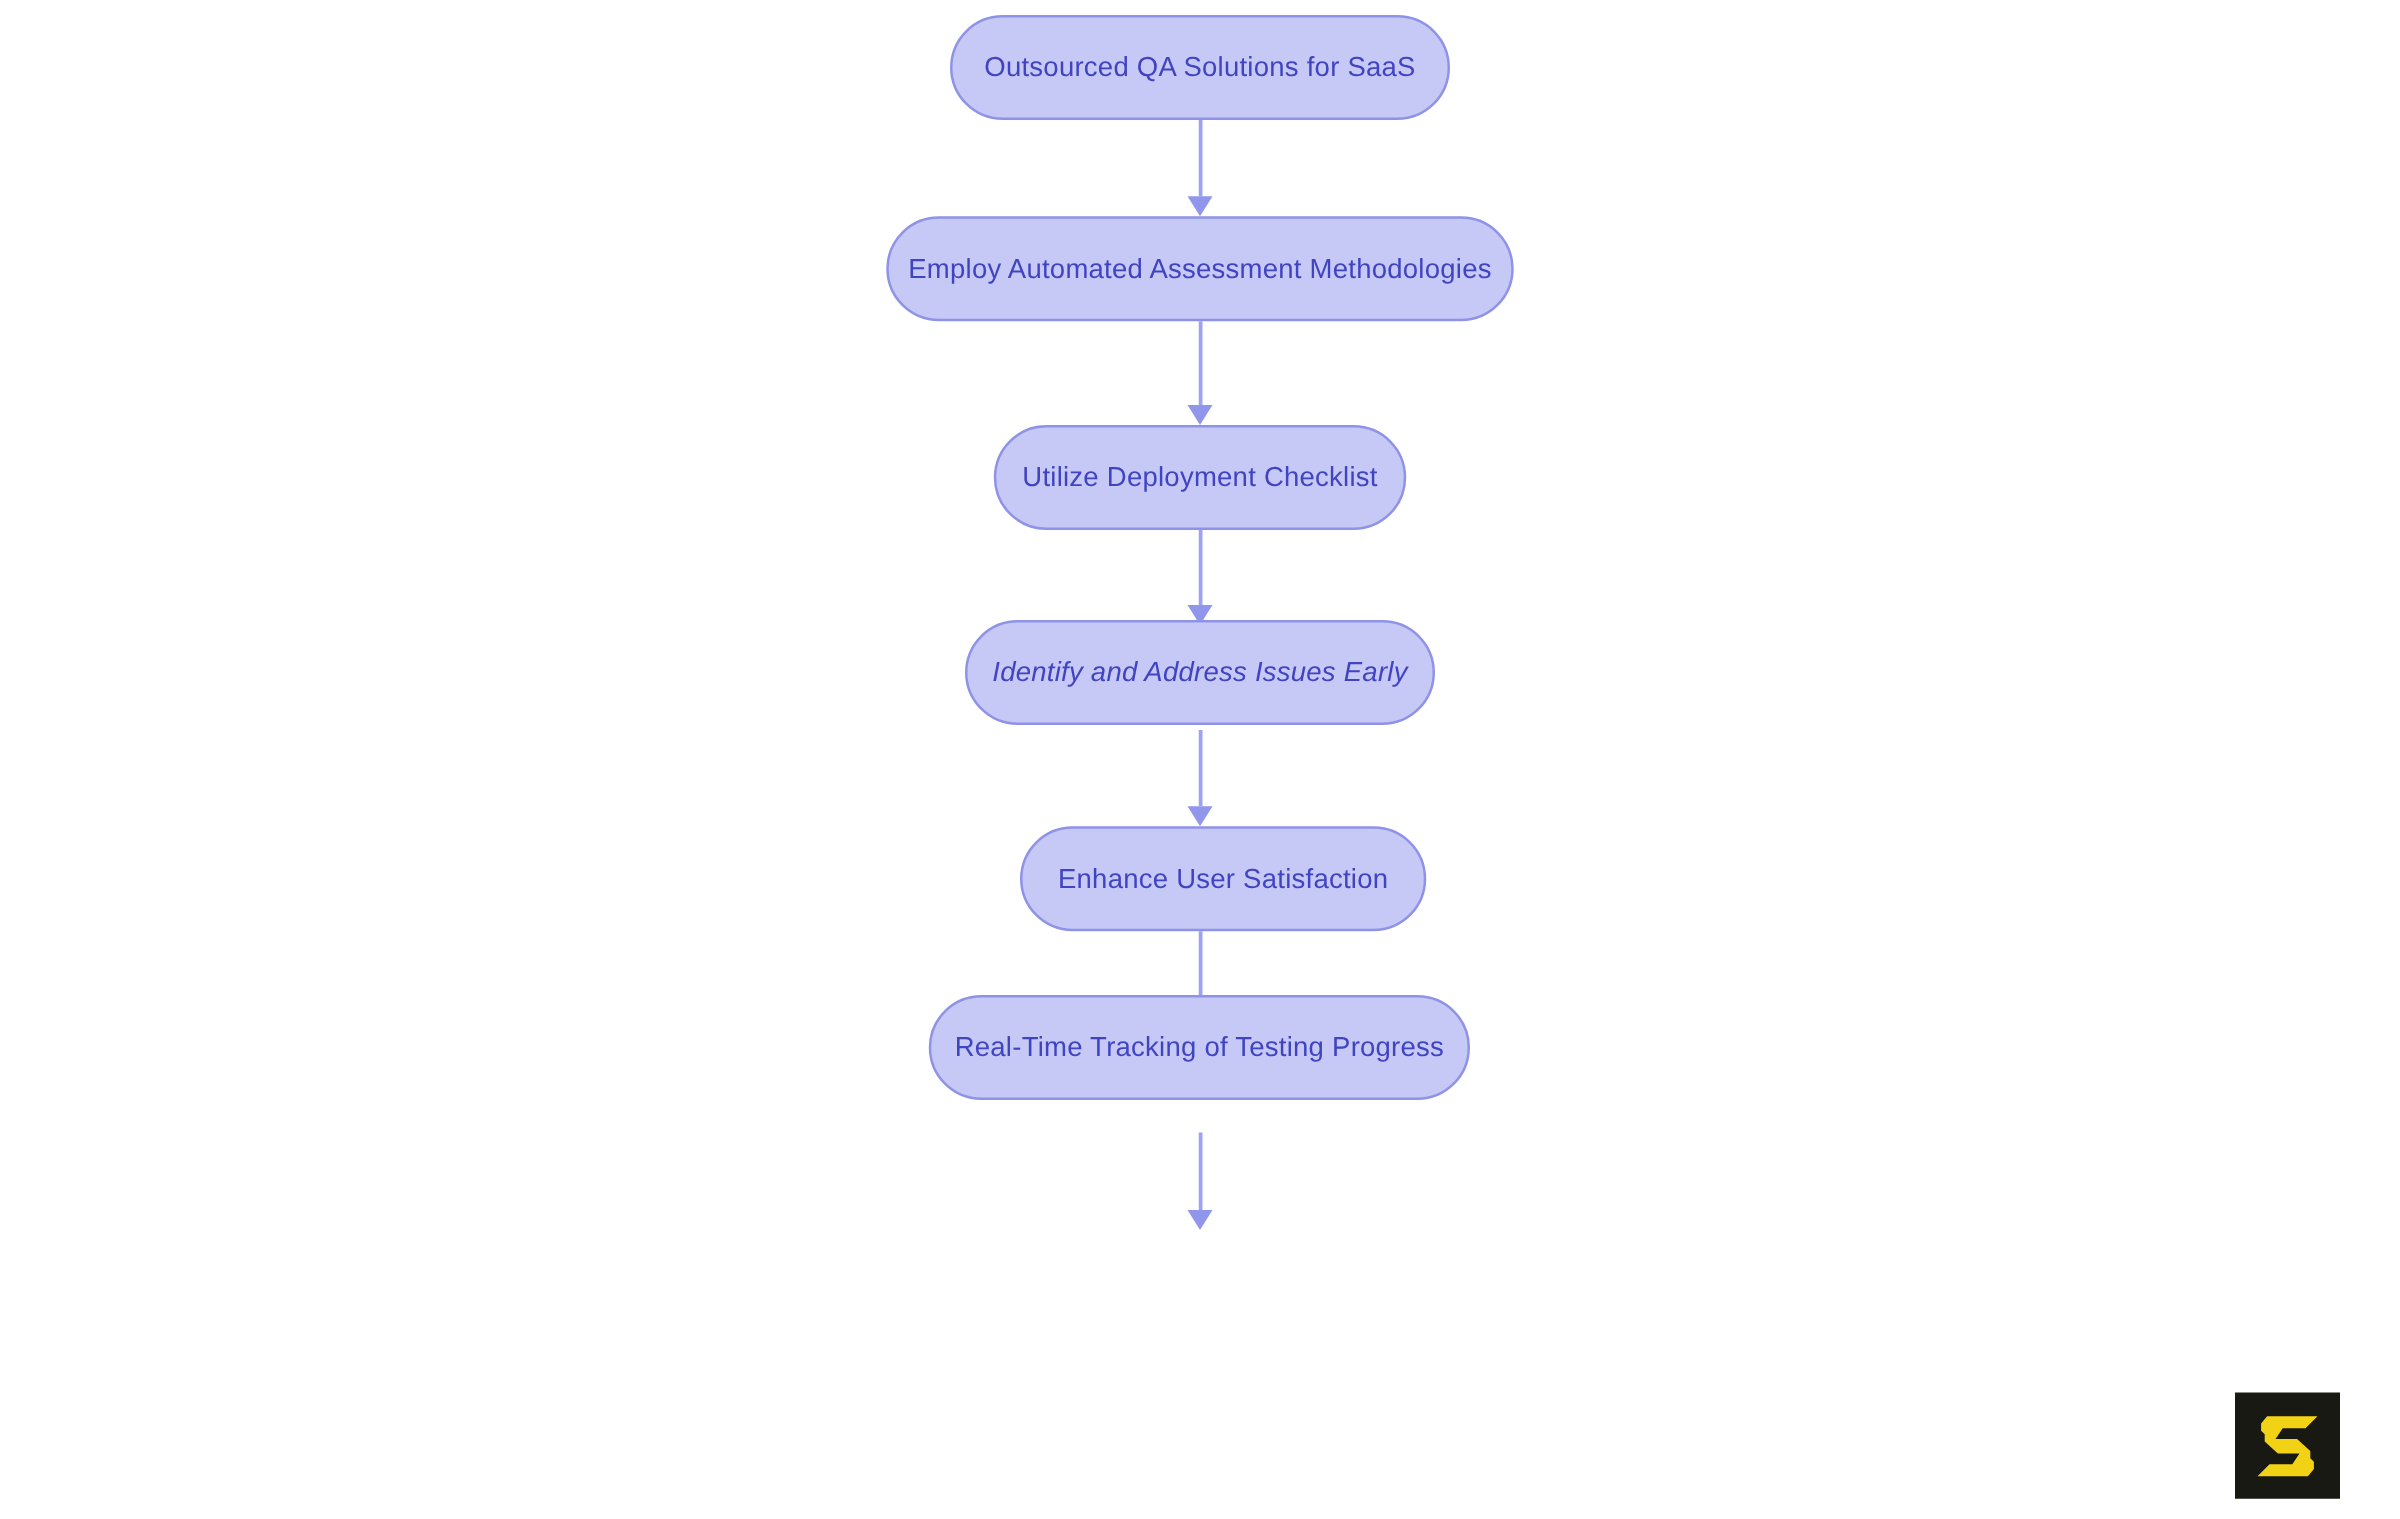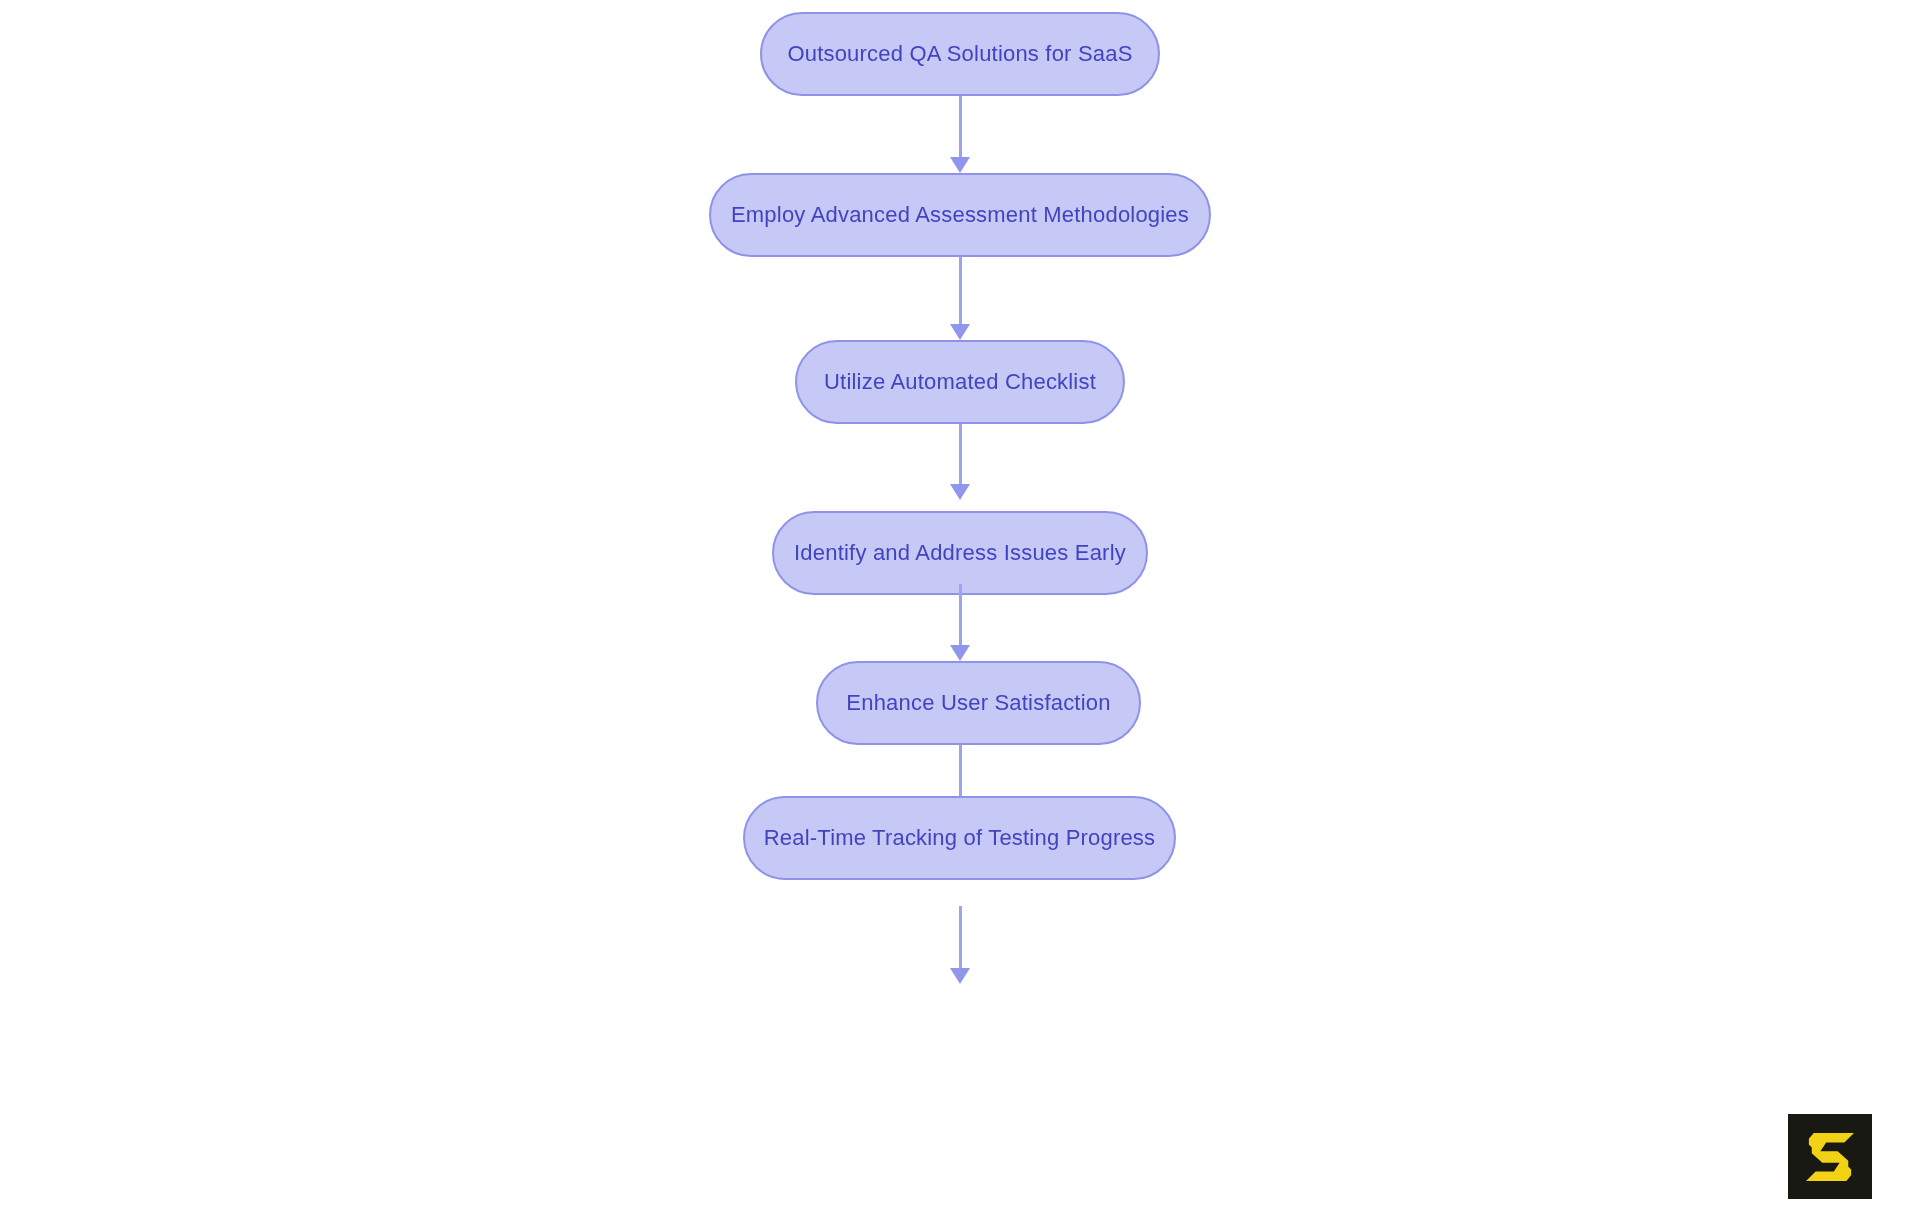--- a/index.html
+++ b/index.html
@@ -30,21 +30,21 @@
   }
   .node span {
     color: #4144c1;
     font-size: 22px;
     font-weight: 400;
     letter-spacing: 0.2px;
   }
   .node-1 { left: 760px; top: 12px;  width: 400px; }
   .node-2 { left: 709px; top: 173px; width: 502px; }
   .node-3 { left: 795px; top: 340px; width: 330px; }
-  .node-4 { left: 772px; top: 511px; width: 376px; }
+  .node-4 { left: 772px; top: 496px; width: 376px; font-style: italic; }
   .node-5 { left: 816px; top: 661px; width: 325px; }
   .node-6 { left: 743px; top: 796px; width: 433px; }
   .node-7 { left: 690px; top: 984px; width: 540px; }
 
   .arrow {
     position: absolute;
     left: 950px;
     width: 20px;
   }
   .arrow .shaft {
@@ -101,30 +101,30 @@
   <div class="node node-1">
     <span>Outsourced QA Solutions for SaaS</span>
   </div>
 
   <div class="arrow arrow-1">
     <div class="shaft"></div>
     <div class="head"></div>
   </div>
 
   <div class="node node-2">
-    <span>Employ Advanced Assessment Methodologies</span>
+    <span>Employ Automated Assessment Methodologies</span>
   </div>
 
   <div class="arrow arrow-2">
     <div class="shaft"></div>
     <div class="head"></div>
   </div>
 
   <div class="node node-3">
-    <span>Utilize Automated Checklist</span>
+    <span>Utilize Deployment Checklist</span>
   </div>
 
   <div class="arrow arrow-3">
     <div class="shaft"></div>
     <div class="head"></div>
   </div>
 
   <div class="node node-4">
     <span>Identify and Address Issues Early</span>
   </div>

